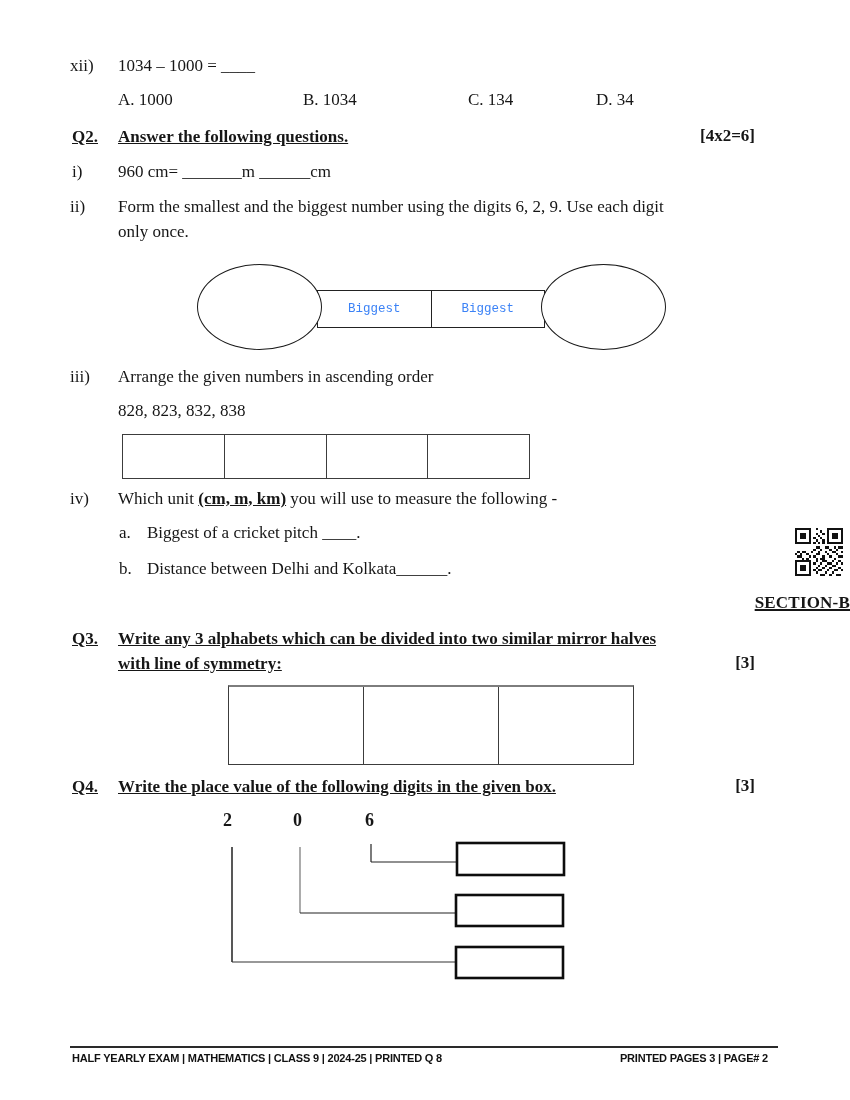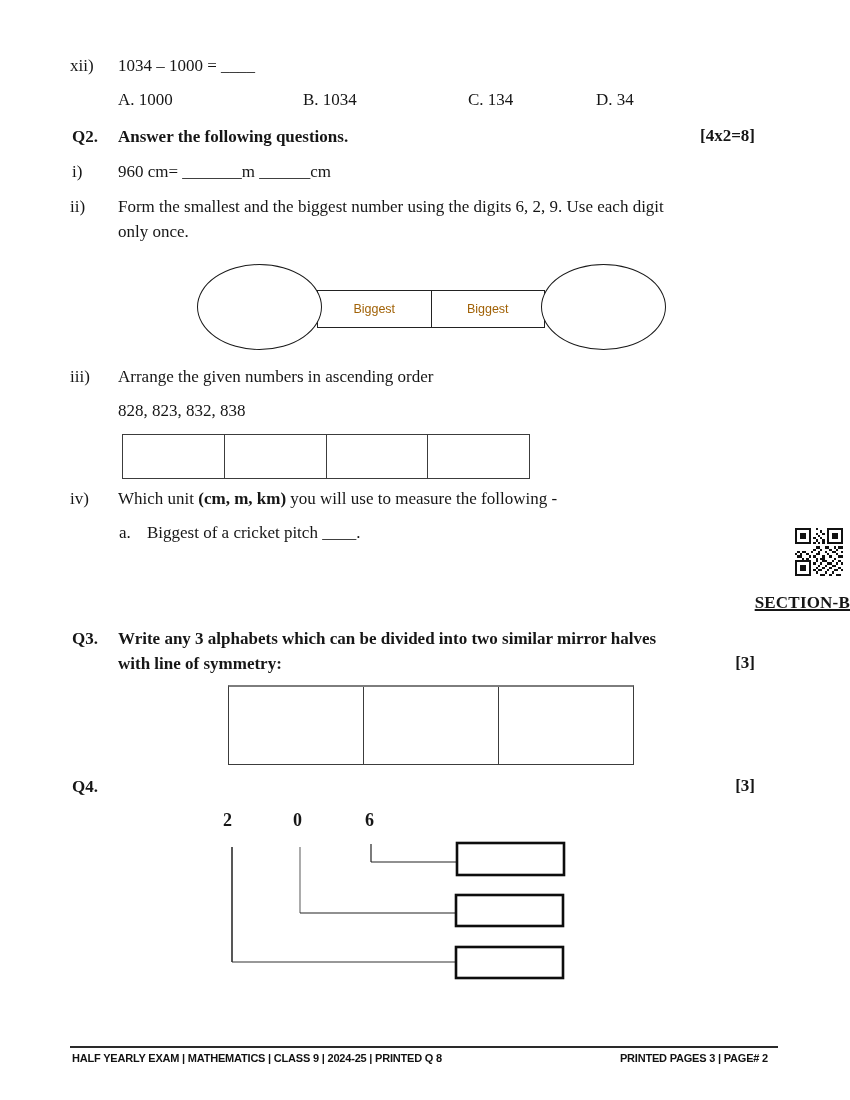--- a/index.html
+++ b/index.html
@@ -3,34 +3,34 @@
 <meta charset="utf-8">
 <style>
   html,body{margin:0;padding:0;background:#e8e8e8;}
   .page{
     position:relative;width:850px;height:1100px;margin:0 auto;
     background:#ffffff;overflow:hidden;
     font-family:"Liberation Serif","DejaVu Serif",serif;
     color:#161616;font-size:17px;
   }
   .abs{position:absolute;white-space:nowrap;line-height:21px;}
-  .b{font-weight:bold;}
+  .b{font-weight:bold;text-decoration:underline;}
   .marks{position:absolute;left:683px;width:72px;text-align:right;font-weight:bold;white-space:nowrap;}
   
   .ellipse{
     position:absolute;width:123px;height:84px;border:1.5px solid #1a1a1a;
     border-radius:50%;background:#ffffff;z-index:2;
   }
   .bar{
     position:absolute;left:317px;top:290px;width:226px;height:36px;
     display:flex;z-index:1;border:1.6px solid #222;
   }
   .bar-cell{
     flex:1;display:flex;align-items:center;justify-content:center;
-    font-family:Liberation Sans, sans-serif;font-size:12.5px;color:#a16207;
+    font-family:Liberation Mono, monospace;font-size:12.5px;color:#3b82f6;
   }
   .bar-cell + .bar-cell{border-left:1.4px solid #222;}
   
   .tbl{position:absolute;display:flex;background:#fff;}
   .tbl-iii{left:122px;top:434px;width:406px;height:43px;border:1.2px solid #3c3c3c;}
   .tbl-q3{left:228px;top:685px;width:404px;height:77px;border:1.2px solid #3c3c3c;border-top:2.4px solid #7d7d7d;}
   .tcell{flex:1;}
   .tcell + .tcell{border-left:1.3px solid #3c3c3c;}
   .section-title{
     position:absolute;left:0;right:0;top:593px;text-align:right;font-weight:bold;
@@ -53,21 +53,21 @@
   <div class="abs" style="left:70px;top:55px;">xii)</div>
   <div class="abs" style="left:118px;top:55px;">1034 – 1000 = ____</div>
 
   <div class="abs" style="left:118px;top:89px;">A. 1000</div>
   <div class="abs" style="left:303px;top:89px;">B. 1034</div>
   <div class="abs" style="left:468px;top:89px;">C. 134</div>
   <div class="abs" style="left:596px;top:89px;">D. 34</div>
 
   <div class="abs b" style="left:72px;top:126px;">Q2.</div>
   <div class="abs b" style="left:118px;top:126px;">Answer the following questions.</div>
-  <div class="marks" style="top:126px;">[4x2=8]</div>
+  <div class="marks" style="top:126px;">[4x2=6]</div>
 
   <div class="abs" style="left:72px;top:161px;">i)</div>
   <div class="abs" style="left:118px;top:161px;">960 cm= _______m ______cm</div>
 
   <div class="abs" style="left:70px;top:196px;">ii)</div>
   <div class="abs" style="left:118px;top:196px;">Form the smallest and the biggest number using the digits 6, 2, 9. Use each digit</div>
   <div class="abs" style="left:118px;top:221px;font-family:Liberation Serif, serif;">only once.</div>
 
   <div class="ellipse" style="left:197px;top:264px;"></div>
   <div class="bar">
@@ -84,20 +84,21 @@
     <div class="tcell"></div>
     <div class="tcell"></div>
     <div class="tcell"></div>
     <div class="tcell"></div>
   </div>
 
   <div class="abs" style="left:70px;top:488px;">iv)</div>
   <div class="abs" style="left:118px;top:488px;"><span>Which unit </span><span class="b">(cm, m, km)</span><span> you will use to measure the following -</span></div>
 
   <div class="abs" style="left:119px;top:522px;"><span class="sub-label">a.</span><span>Biggest of a cricket pitch ____.</span></div>
+  <div class="abs" style="left:119px;top:558px;"><span class="sub-label">b.</span><span>Distance between Delhi and Kolkata______.</span></div>
 
   <div class="abs" style="left:795px;top:527px;">
     <svg width="48" height="50" viewBox="0 0 21 21" shape-rendering="crispEdges">
       <rect x="0" y="0" width="21" height="21" fill="#ffffff"></rect>
       <path fill="#111" fill-rule="evenodd" d="M0 0h7v7H0zM1 1v5h5V1zM2 2h3v3H2z"></path>
       <path fill="#111" fill-rule="evenodd" d="M14 0h7v7h-7zM15 1v5h5V1zM16 2h3v3h-3z"></path>
       <path fill="#111" fill-rule="evenodd" d="M0 14h7v7H0zM1 15v5h5v-5zM2 16h3v3H2z"></path>
       <path fill="#111" d="M9 0h1v1H9zM11 1h1v1h-1zM9 2h1v1H9zM12 2h1v1h-1zM10 3h1v1h-1zM8 4h1v1H8zM11 4h1v1h-1zM9 5h1v1H9zM12 5h1v1h-1zM8 6h1v1H8zM10 6h1v1h-1zM12 6h1v1h-1zM9 8h2v1H9zM13 8h2v1h-2zM17 8h1v1h-1zM19 8h2v1h-2zM8 9h1v1H8zM11 9h1v1h-1zM15 9h1v1h-1zM18 9h1v1h-1zM1 10h1v1H1zM3 10h2v1H3zM7 10h1v1H7zM10 10h1v1h-1zM13 10h1v1h-1zM16 10h2v1h-2zM20 10h1v1h-1zM0 11h1v1H0zM2 11h1v1H2zM5 11h1v1H5zM9 11h2v1H9zM14 11h1v1h-1zM18 11h1v1h-1zM1 12h2v1H1zM6 12h1v1H6zM8 12h1v1H8zM12 12h1v1h-1zM15 12h1v1h-1zM19 12h2v1h-2zM3 13h1v1H3zM5 13h1v1H5zM9 13h1v1H9zM11 13h2v1h-2zM17 13h1v1h-1zM9 14h1v1H9zM12 14h2v1h-2zM16 14h1v1h-1zM19 14h1v1h-1zM8 15h1v1H8zM11 15h1v1h-1zM14 15h2v1h-2zM18 15h1v1h-1zM20 15h1v1h-1zM10 16h1v1h-1zM13 16h1v1h-1zM16 16h2v1h-2zM9 17h1v1H9zM12 17h1v1h-1zM15 17h1v1h-1zM19 17h1v1h-1zM8 18h1v1H8zM10 18h2v1h-2zM14 18h1v1h-1zM17 18h2v1h-2zM20 18h1v1h-1zM9 19h1v1H9zM13 19h1v1h-1zM16 19h1v1h-1zM11 20h2v1h-2zM15 20h1v1h-1zM18 20h2v1h-2z"></path>
     </svg>
   </div>
@@ -109,20 +110,21 @@
   <div class="abs b" style="left:118px;top:653px;">with line of symmetry:</div>
   <div class="marks" style="top:653px;">[3]</div>
 
   <div class="tbl tbl-q3">
     <div class="tcell"></div>
     <div class="tcell"></div>
     <div class="tcell"></div>
   </div>
 
   <div class="abs b" style="left:72px;top:776px;">Q4.</div>
+  <div class="abs b" style="left:118px;top:776px;">Write the place value of the following digits in the given box.</div>
   <div class="marks" style="top:776px;">[3]</div>
 
   <span class="digit" style="left:223px;">2</span>
   <span class="digit" style="left:293px;">0</span>
   <span class="digit" style="left:365px;">6</span>
 
   <div class="abs" style="left:228px;top:838px;">
     <svg width="340" height="145" viewBox="0 0 340 145">
 
       <line x1="4" y1="9" x2="4" y2="124" stroke="#111" stroke-width="1.4"></line>

